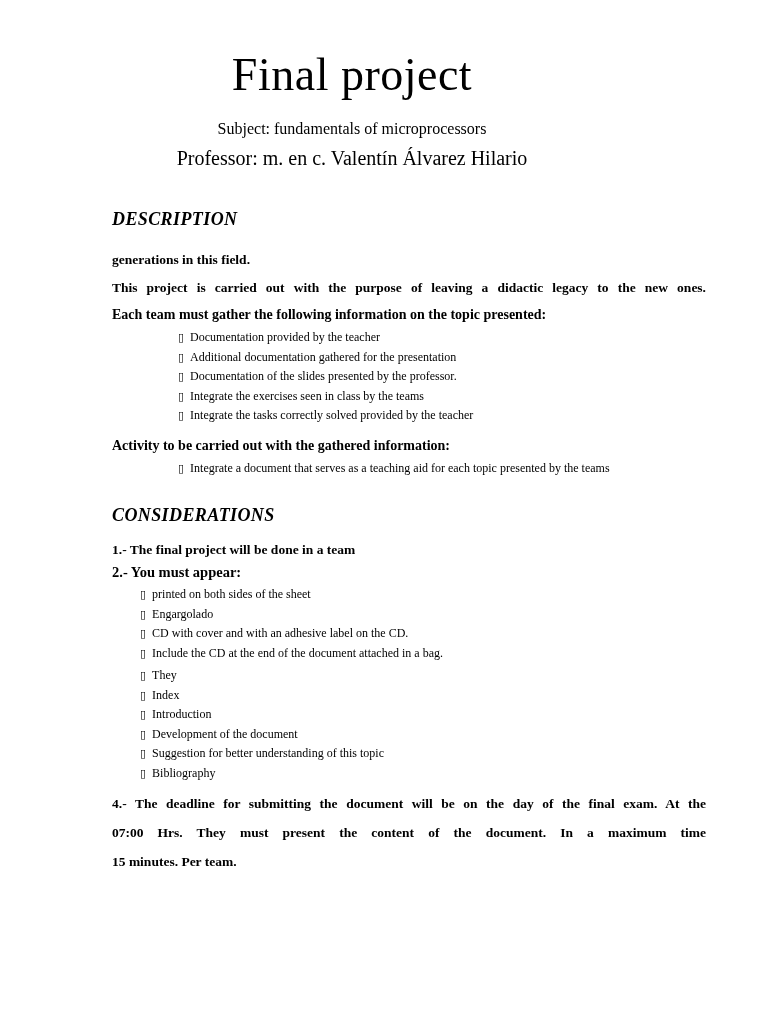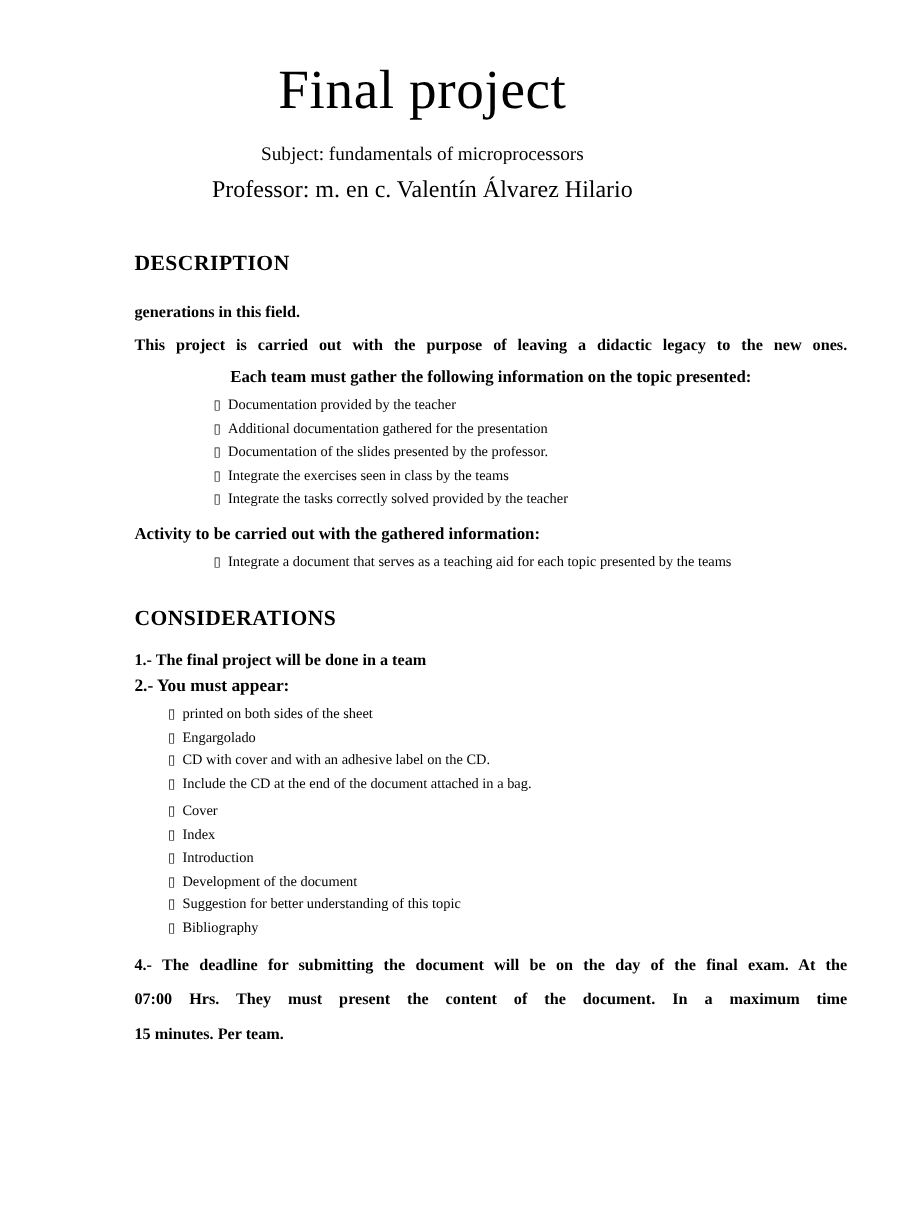--- a/index.html
+++ b/index.html
@@ -39,37 +39,38 @@
     line-height: 24px;
     font-weight: 400;
   }
 
   
   .section-heading {
     font-size: 18px;
     font-weight: 700;
     letter-spacing: 0.4px;
     line-height: 22px;
+    font-style: italic;
   }
   .h-description { margin-top: 38px; }
   .h-considerations { margin-top: 26px; }
 
   
   .bold-para { font-weight: 700; font-size: 13.5px; }
   .intro-para { margin-top: 16px; line-height: 27.5px; }
   .intro-para .pline { text-align: justify; }
   .intro-para .pline.stretch { text-align-last: justify; }
 
   .sub-heading {
     margin-top: 10px;
     font-weight: 700;
     font-size: 14px;
     line-height: 19px;
   }
-  .gather-heading { margin-top: 4px; text-align: center; }
+  .gather-heading { margin-top: 4px; }
 
   
   .ulist { list-style: none; }
   .ulist .li {
     display: flex;
     align-items: flex-start;
     font-size: 12px;
     font-weight: 400;
     line-height: 19.5px;
   }
@@ -176,21 +177,21 @@
       <div class="li">
         <span class="glyph">▯</span>
         <span class="li-text">Include the CD at the end of the document attached in a bag.</span>
       </div>
     </div>
 
 
     <div class="ulist indent-shallow">
       <div class="li">
         <span class="glyph">▯</span>
-        <span class="li-text">Cover</span>
+        <span class="li-text">They</span>
       </div>
       <div class="li">
         <span class="glyph">▯</span>
         <span class="li-text">Index</span>
       </div>
       <div class="li">
         <span class="glyph">▯</span>
         <span class="li-text">Introduction</span>
       </div>
       <div class="li">

